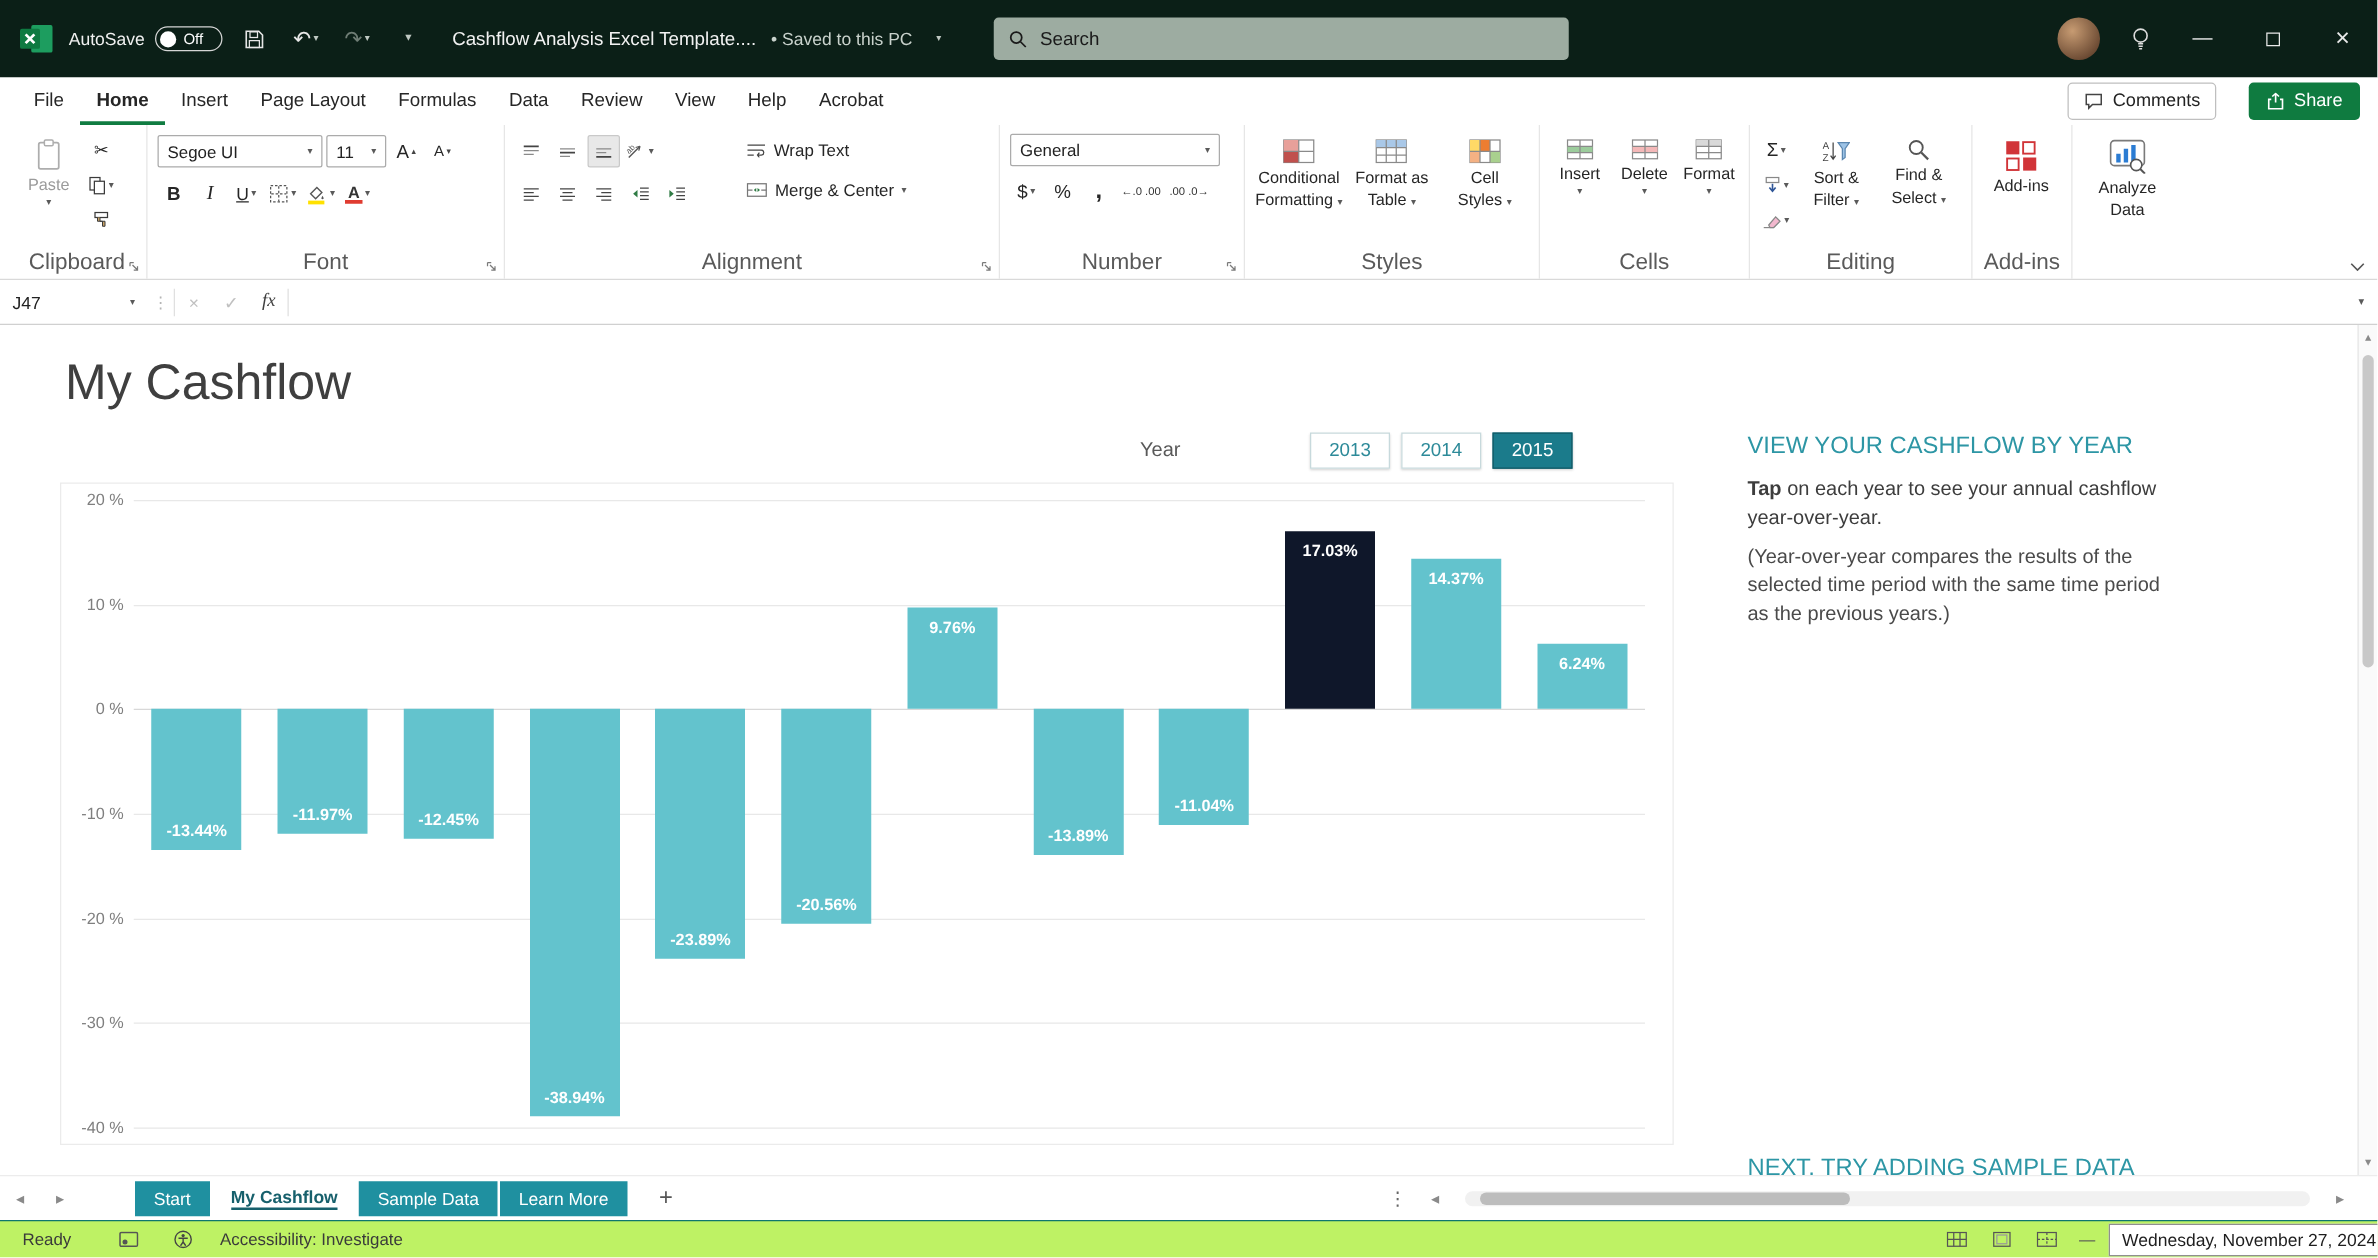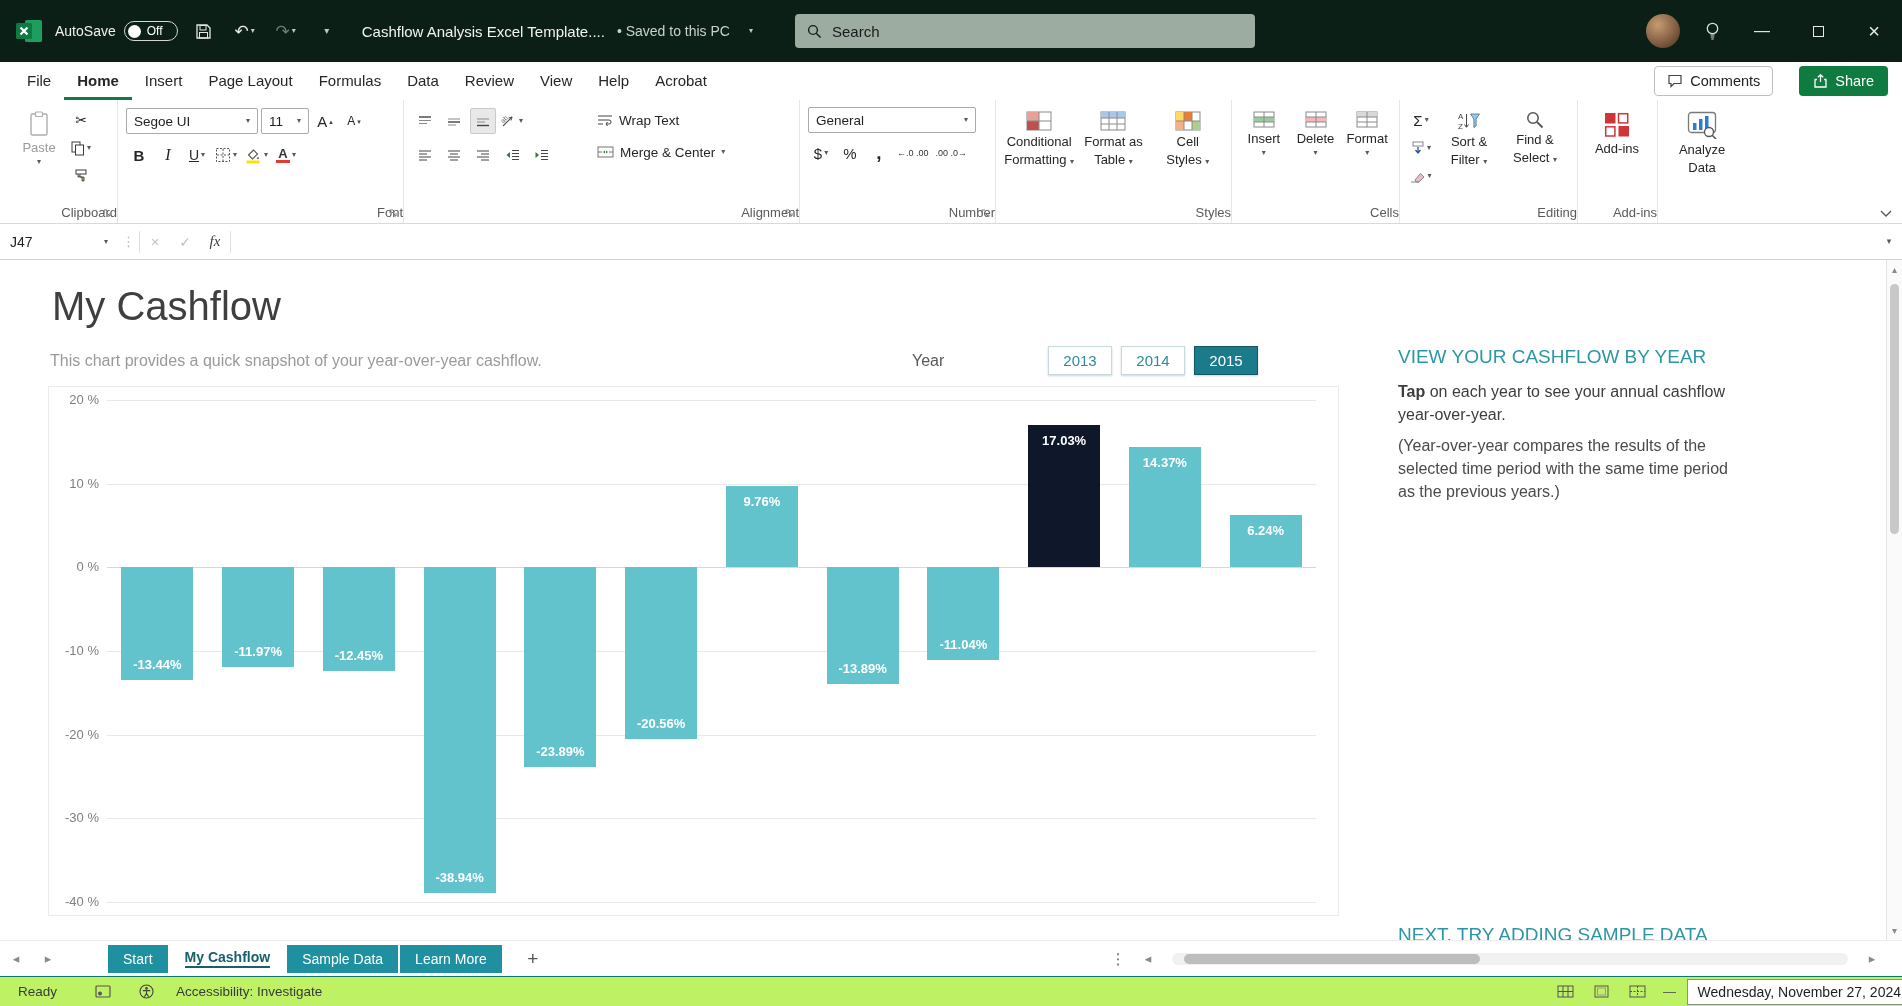--- a/index.html
+++ b/index.html
@@ -44,22 +44,22 @@
                   display:flex; align-items:center; gap:7px; padding:0 12px;
                   font-size:14.5px; color:#222; }
   .share-btn { height:30px; background:#0F7B40; color:#fff; border-radius:4px;
                display:flex; align-items:center; gap:7px; padding:0 14px; font-size:14.5px; }
 
   
   .ribbon { height:124px; background:#fff; border-bottom:1px solid #D9D9D9;
             display:flex; padding:0 0 0 6px; position:relative; }
   .rgroup { position:relative; padding:7px 8px 20px; border-right:1px solid #E6E6E6;
             display:flex; align-items:flex-start; gap:4px; }
-  .rgroup-label { position:absolute; bottom:3px; left:0; right:0; text-align:right;
-                  font-size:13px; color:#5A5A5A; }
+  .rgroup-label { position:absolute; bottom:3px; left:0; right:0; text-align:center;
+                  font-size:18px; color:#5A5A5A; }
   .launcher { position:absolute; bottom:5px; right:5px; }
   .rcol { display:flex; flex-direction:column; gap:6px; }
   .rrow { display:flex; align-items:center; gap:3px; height:28px; }
   .rbig { display:flex; flex-direction:column; align-items:center; justify-content:flex-start;
           padding-top:4px; gap:3px; font-size:13px; color:#262626; text-align:center;
           line-height:15px; height:96px; }
   .rbig.disabled { color:#9B9B9B; }
   .rsm { min-width:26px; height:26px; display:flex; align-items:center;
          justify-content:center; font-size:14px; color:#262626; gap:2px; padding:0 2px; }
   .rsm.active { background:#E8E8E8; border:1px solid #C9C9C9; border-radius:2px; }
@@ -671,21 +671,20 @@
   <button class="fb-btn fb-fx">
     <span>fx</span>
   </button>
   <span class="fb-divider"></span>
   <div class="fb-input"></div>
   <span class="fb-expand chev" style="font-size:9px">▾</span>
 </div>
 
 <div class="worksheet">
   <div class="ws-title">My Cashflow</div>
-  <div class="ws-subtitle">This chart provides a quick snapshot of your year-over-year cashflow.</div>
   <div class="year-label">Year</div>
   <div class="year-buttons">
     <button class="ybtn">2013</button>
     <button class="ybtn">2014</button>
     <button class="ybtn selected">2015</button>
   </div>
 
   <div class="chart">
       <div class="gridline" style="top: 13px; left: 58px; width: 1209px;"></div>
       <div class="ytick" style="top: 5px;">20 %</div>

